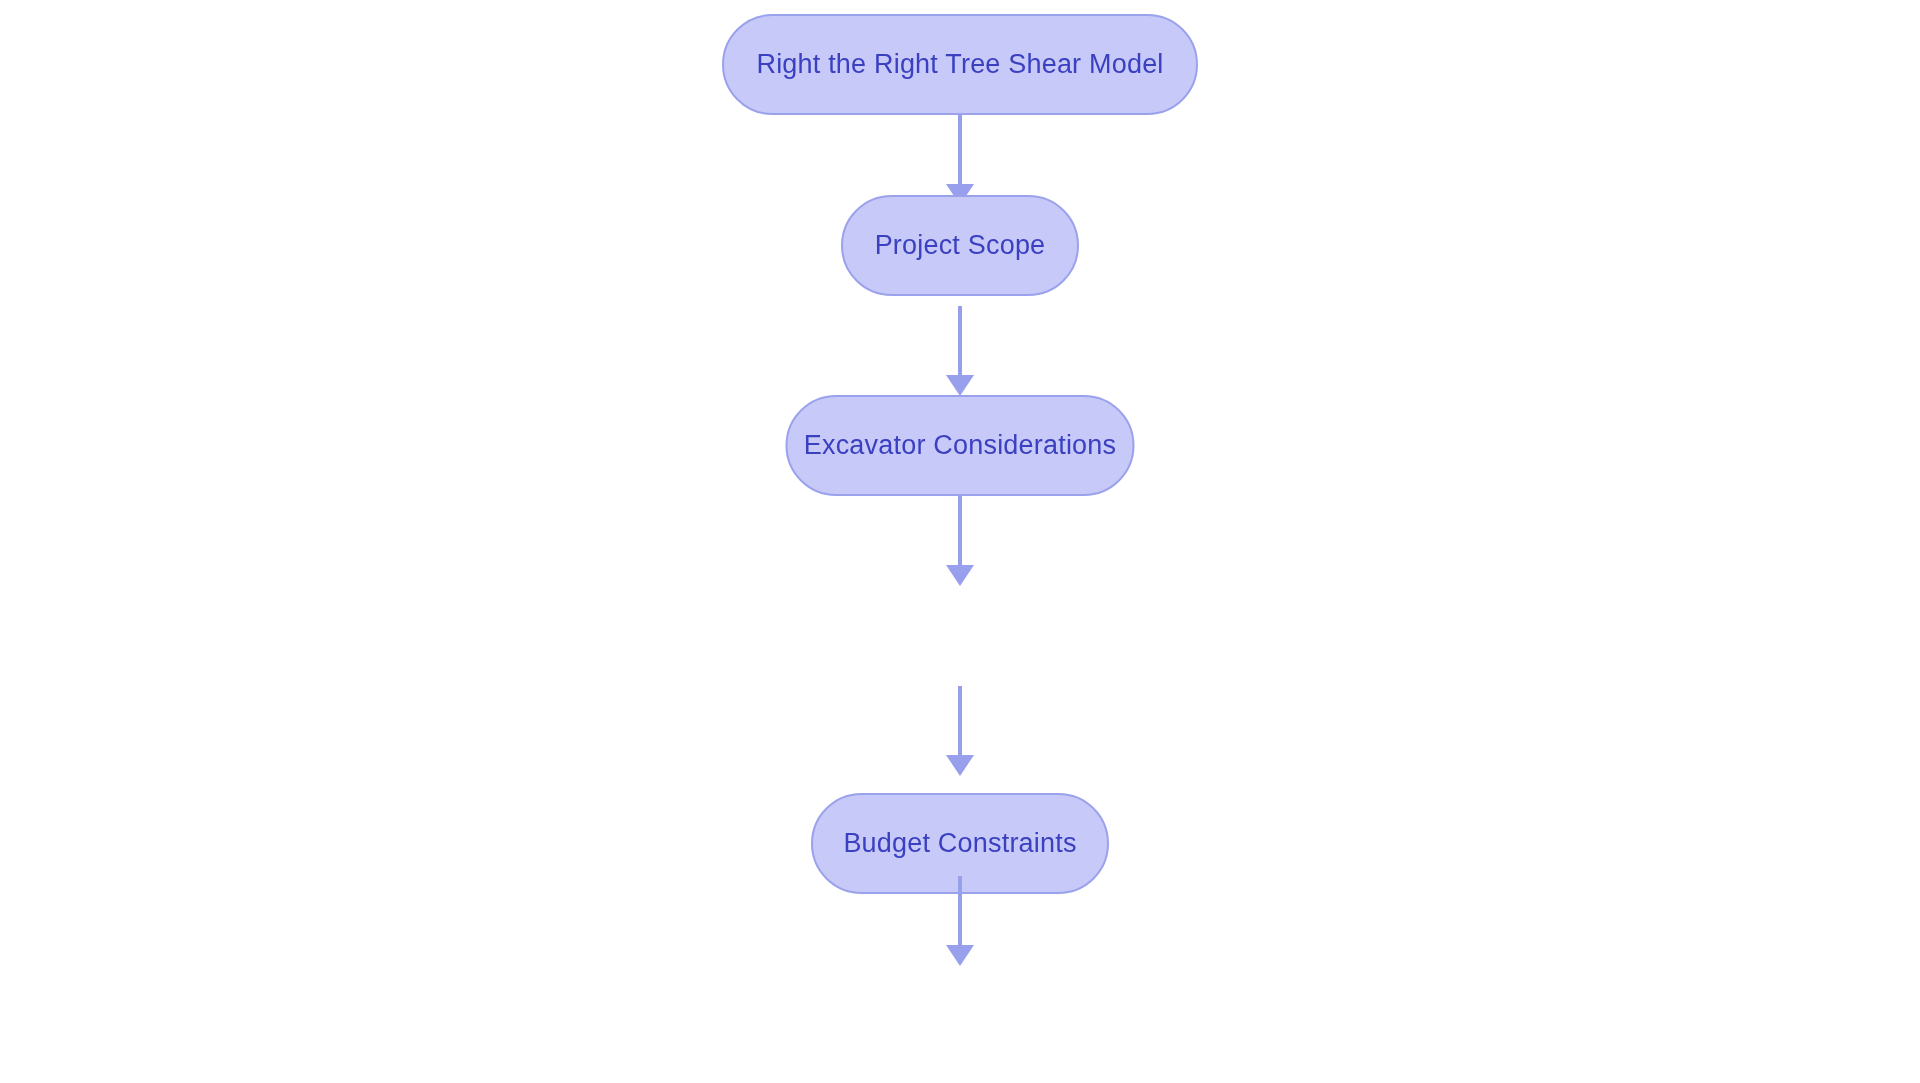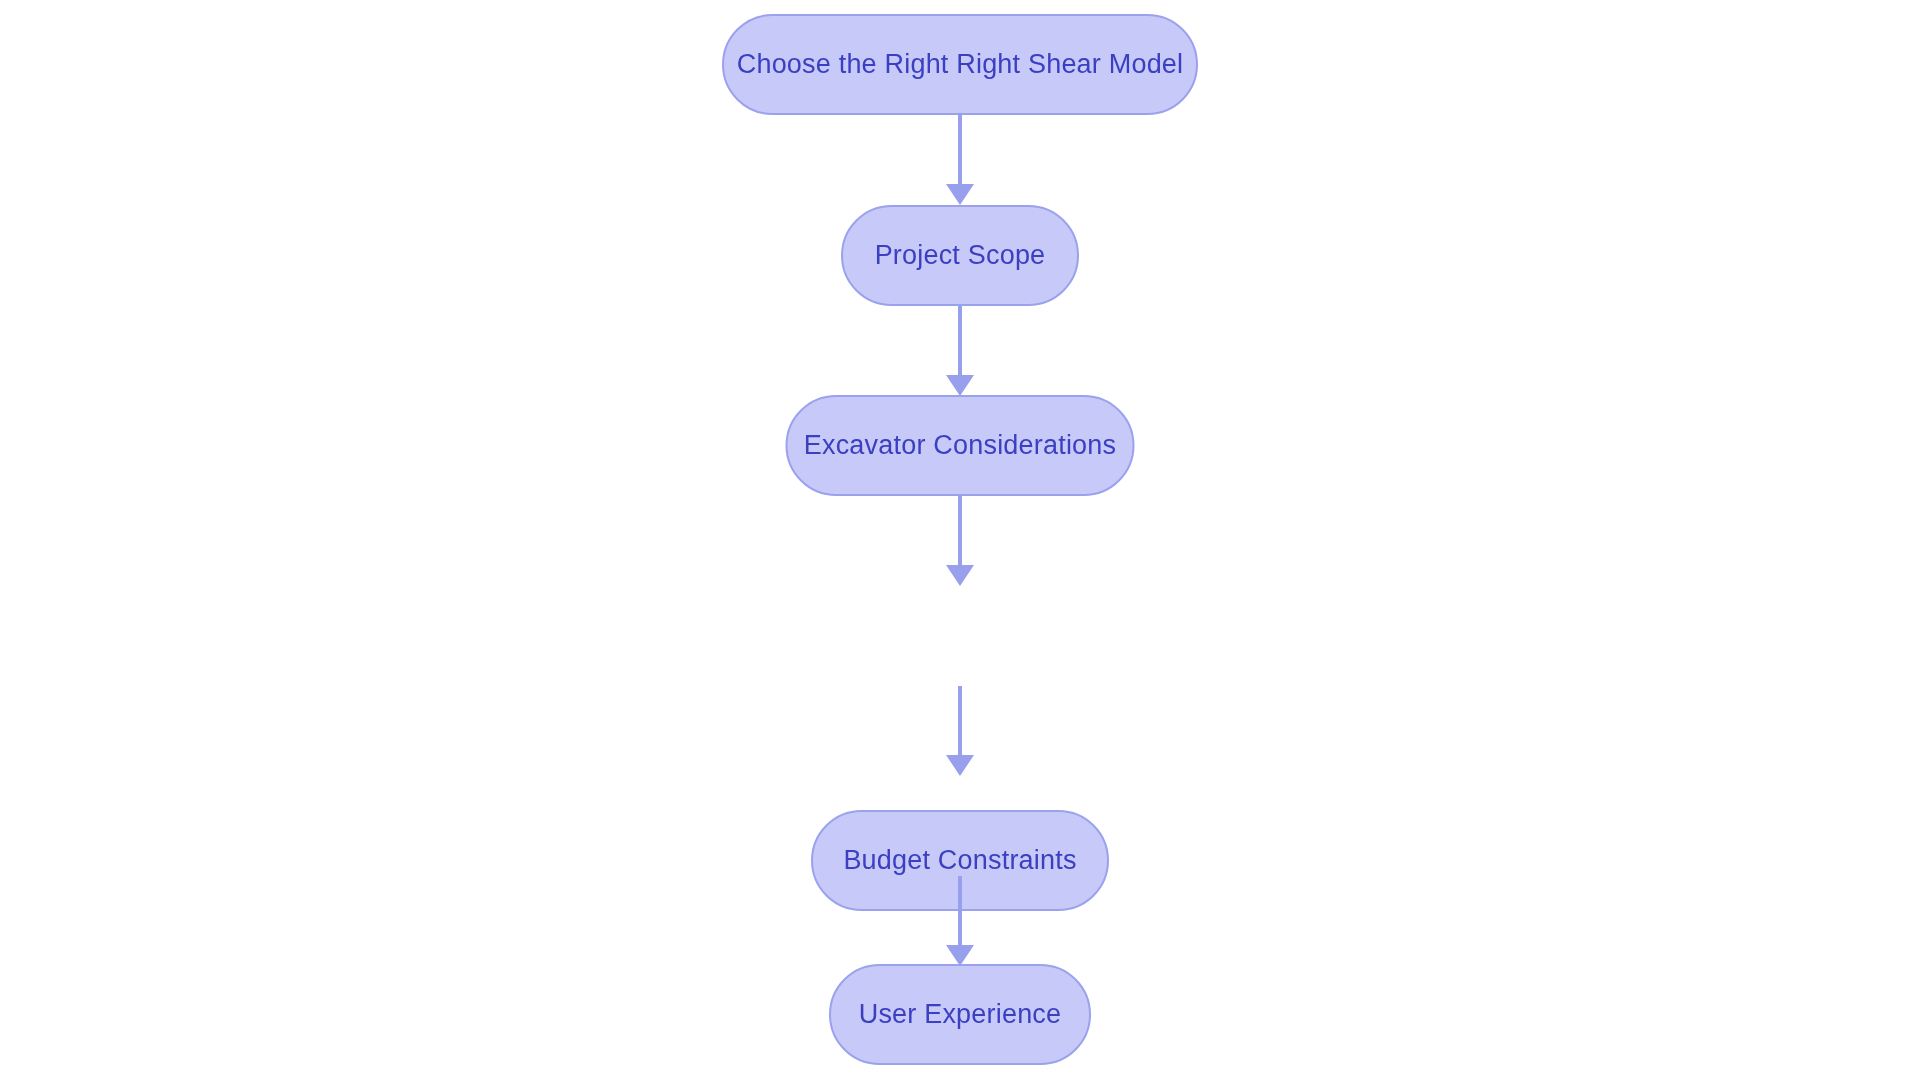--- a/index.html
+++ b/index.html
@@ -30,24 +30,24 @@
     display:flex;
     align-items:center;
     justify-content:center;
     color:var(--node-text);
     font-size:27px;
     font-weight:500;
     letter-spacing:0.2px;
     white-space:nowrap;
   }
   .n1{top:14px;width:476px;}
-  .n2{top:205px;width:238px;}
+  .n2{top:195px;width:238px;}
   .n3{top:395px;width:349px;}
   .n4{top:585px;width:337px;}
-  .n5{top:810px;width:298px;}
+  .n5{top:793px;width:298px;}
   .n6{top:964px;width:262px;}
   .arrow{
     position:absolute;
     left:50%;
     transform:translateX(-50%);
     height:90px;
     display:flex;
     flex-direction:column;
     align-items:center;
   }
@@ -68,21 +68,21 @@
     border-right:14px solid transparent;
     border-top:21px solid var(--arrow);
   }
 </style>
 </head>
 <body>
 
 <div class="canvas">
 
   <div class="node n1">
-    <span>Choose the Right Right Shear Model</span>
+    <span>Right the Right Tree Shear Model</span>
   </div>
 
   <div class="arrow a1">
     <div class="shaft"></div>
     <div class="head"></div>
   </div>
 
   <div class="node n2">
     <span>Project Scope</span>
   </div>
@@ -109,17 +109,14 @@
 
   <div class="node n5">
     <span>Budget Constraints</span>
   </div>
 
   <div class="arrow a5">
     <div class="shaft"></div>
     <div class="head"></div>
   </div>
 
-  <div class="node n6">
-    <span>User Experience</span>
-  </div>
 
 </div>
 
 </body></html>

